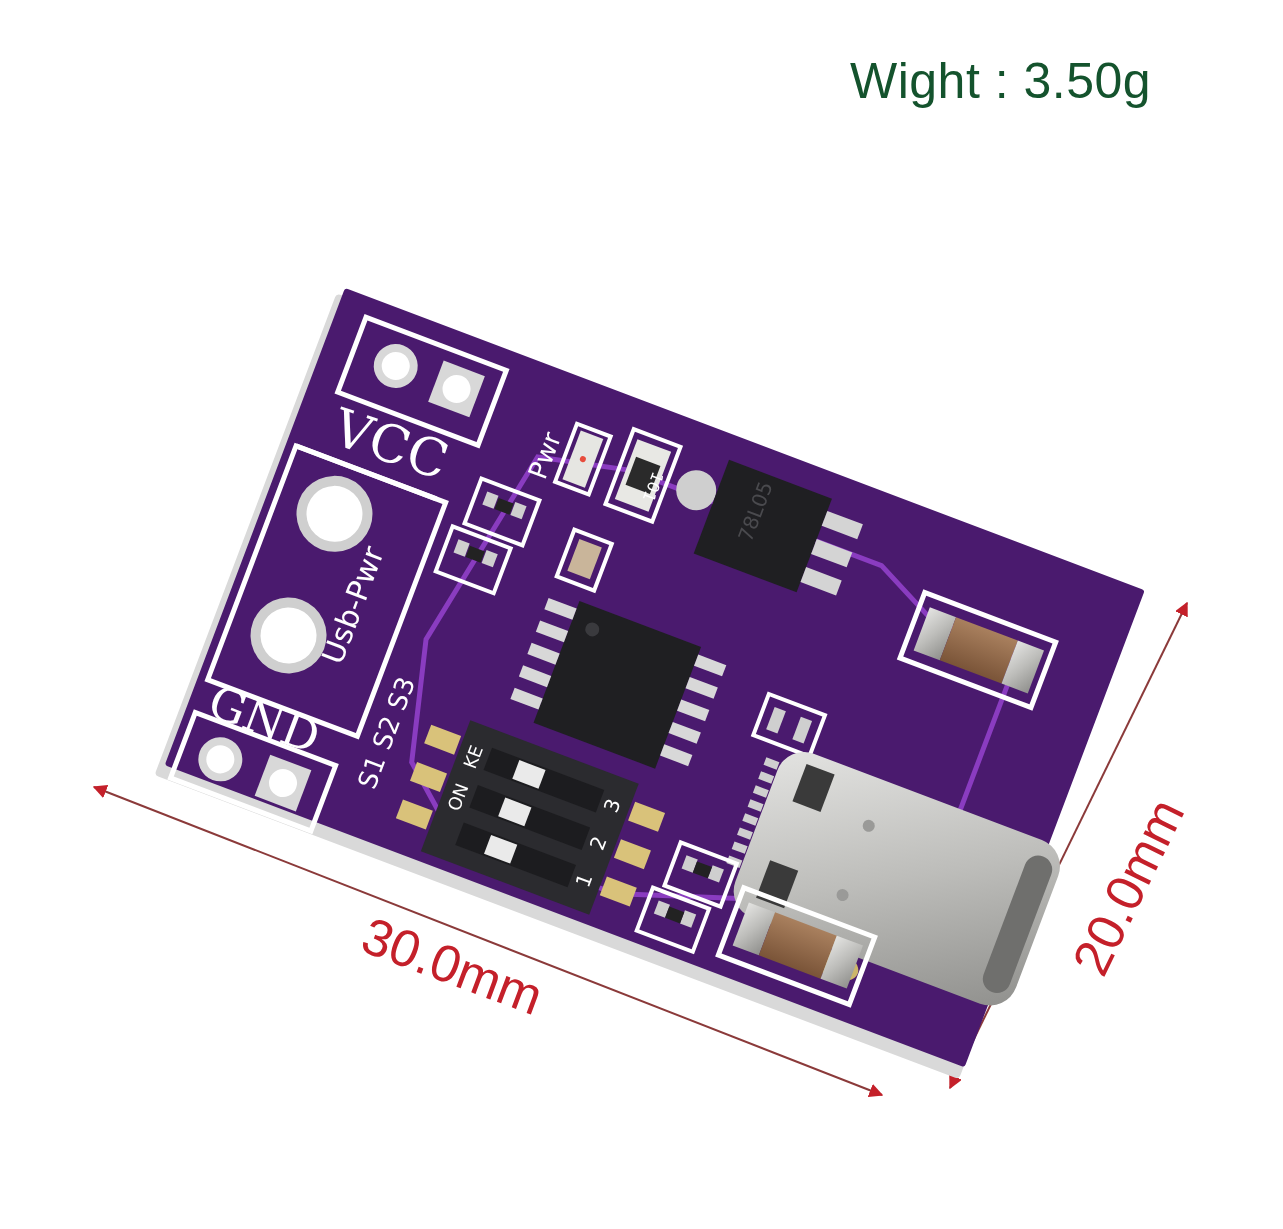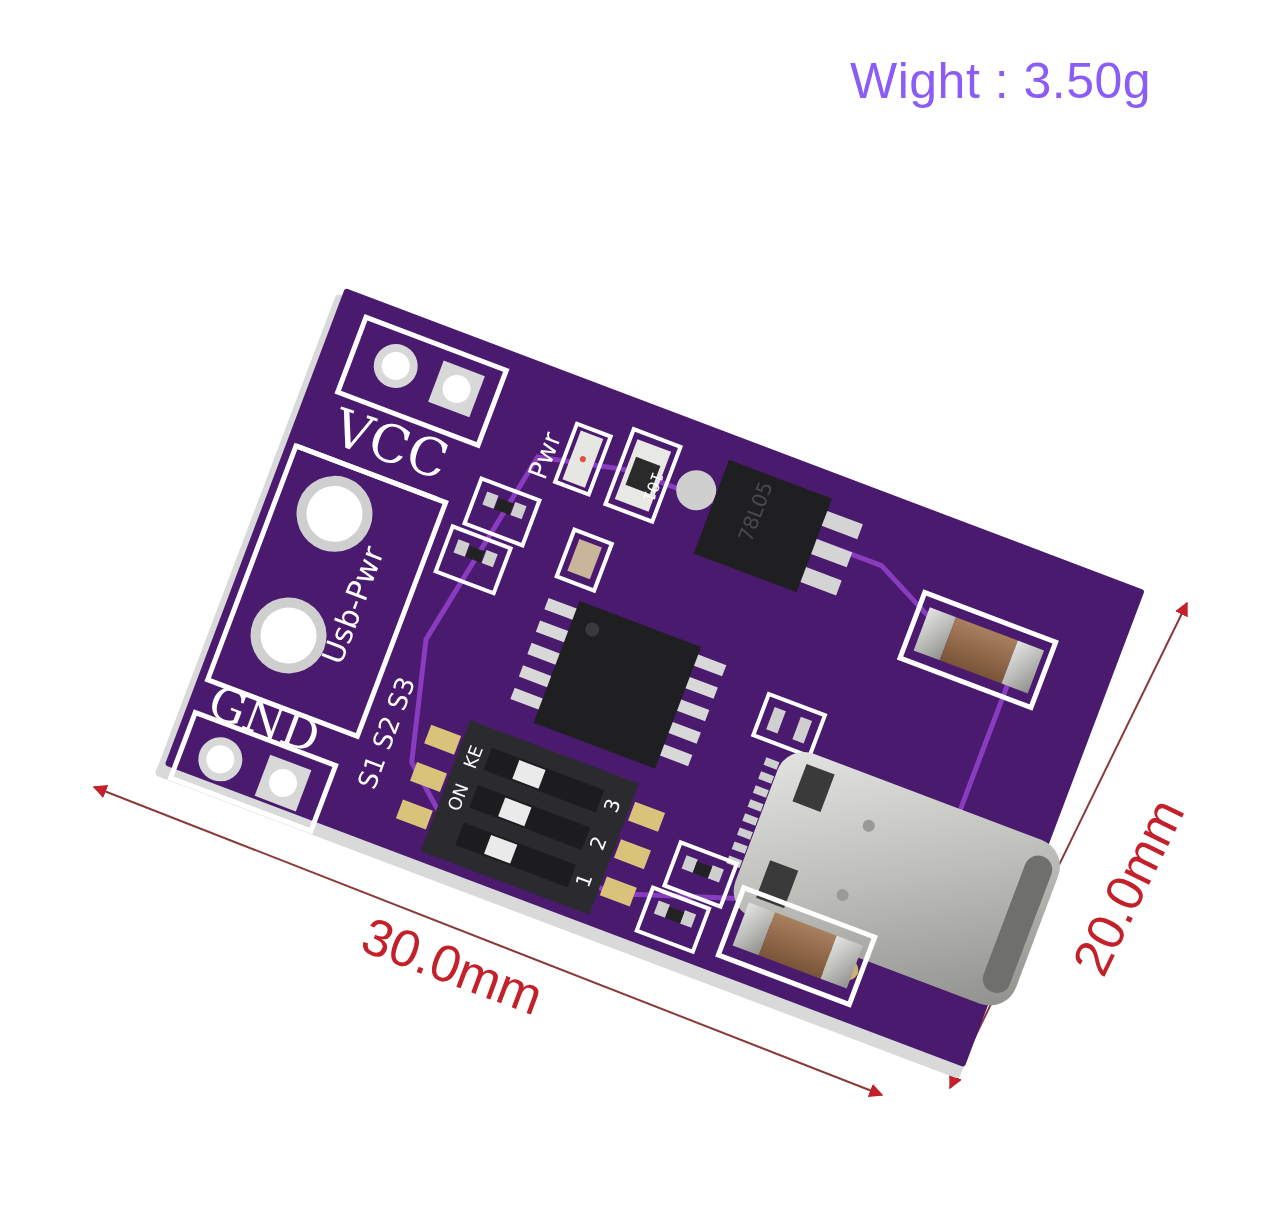--- a/index.html
+++ b/index.html
@@ -1,17 +1,17 @@
 <!DOCTYPE html>
 <html><head>
 <meta charset="utf-8">
 <style>
   html, body { margin:0; padding:0; background:#ffffff; }
   body { width:1283px; height:1229px; position:relative; overflow:hidden; font-family:"Liberation Sans", sans-serif; }
-  .weight-label { position:absolute; left:850px; top:52px; font-size:50px; color:#8b5cf6; letter-spacing:0.5px; white-space:nowrap; }
+  .weight-label { position:absolute; left:850px; top:52px; font-size:50px; color:#14532d; letter-spacing:0.5px; white-space:nowrap; }
   .dim-label { position:absolute; font-size:52px; color:#c4202a; white-space:nowrap; transform-origin:0 0; }
   #scene { position:absolute; left:0; top:0; }
   .silk { font-family:"DejaVu Serif", serif; fill:#ffffff; }
   .silk-sans { font-family:"DejaVu Sans", sans-serif; fill:#ffffff; }
 </style>
 </head>
 <body>
 
 <div class="weight-label">Wight : 3.50g</div>
 

